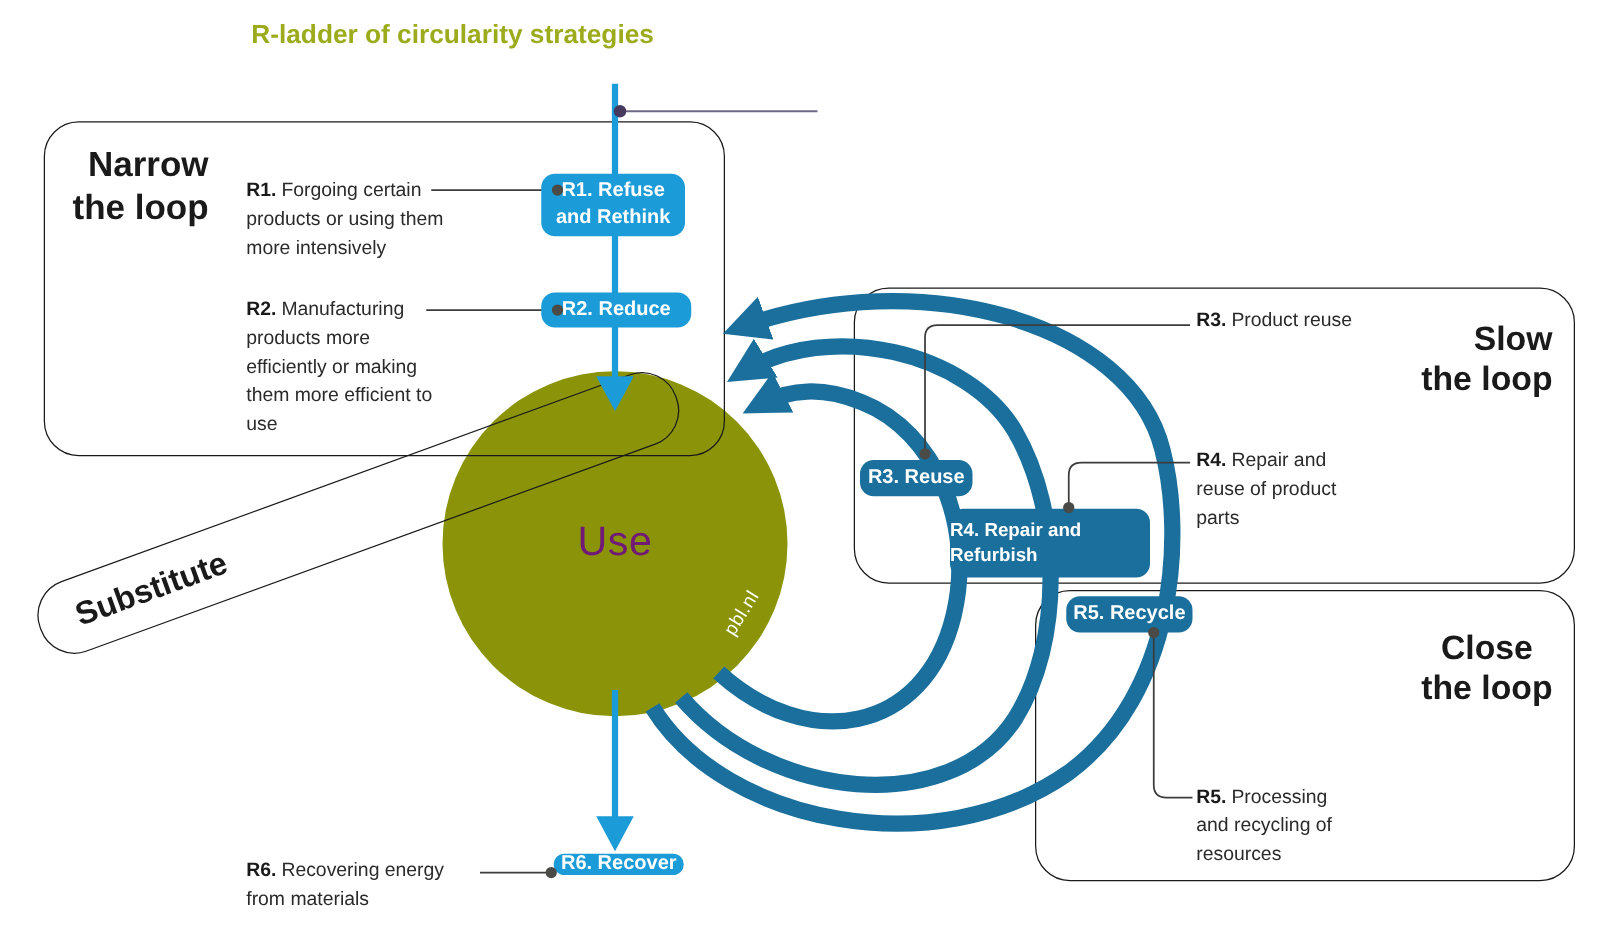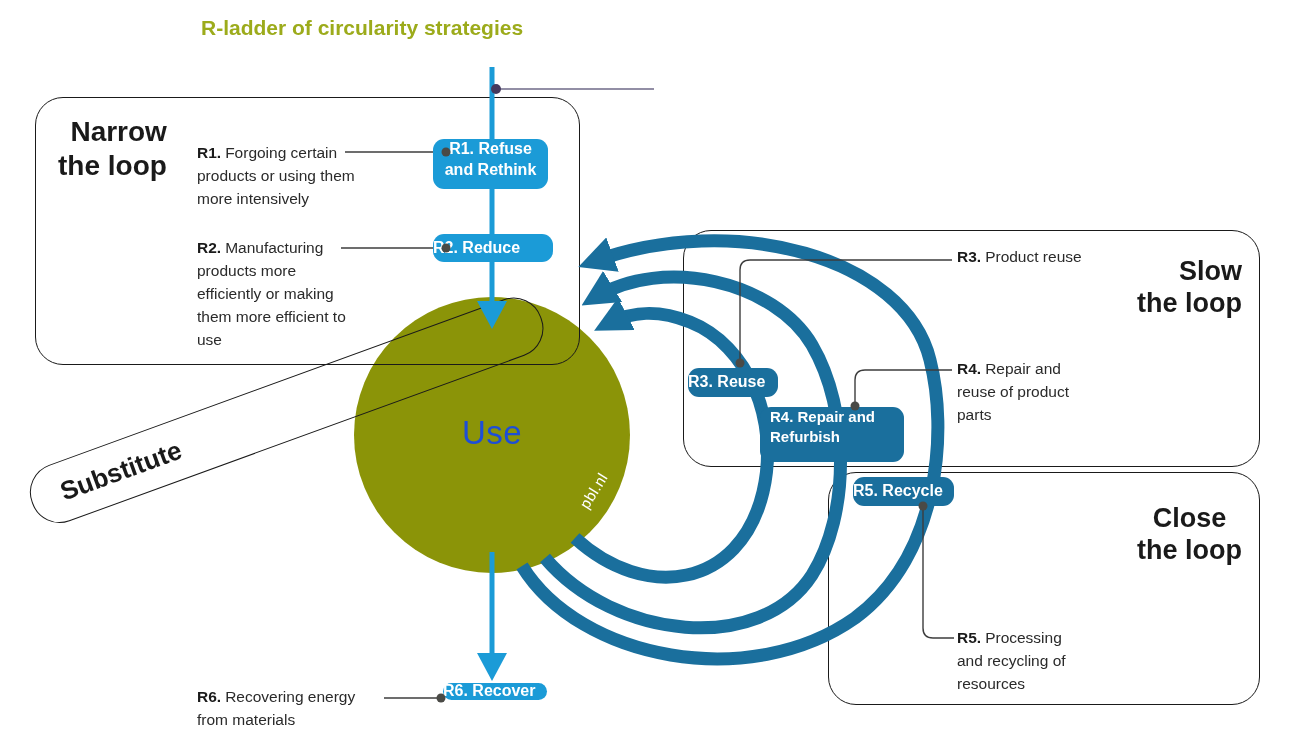--- a/index.html
+++ b/index.html
@@ -21,21 +21,21 @@
   body{font-family:"Liberation Sans","DejaVu Sans",sans-serif;}
   #canvas{position:relative;width:1293px;height:741px;background:#fff;overflow:hidden;}
 
   .abs{position:absolute;}
 
   
   #title{left:201px;top:16px;font-size:21px;font-weight:bold;color:var(--title-green);z-index:7;}
 
   
   #use-circle{left:354px;top:297px;width:276px;height:276px;border-radius:50%;background:var(--olive);z-index:1;}
-  #use-label{left:354px;top:414px;width:276px;text-align:center;font-size:33px;color:#1d4ed8;z-index:5;letter-spacing:0.5px;}
+  #use-label{left:354px;top:414px;width:276px;text-align:center;font-size:33px;color:#701a75;z-index:5;letter-spacing:0.5px;}
   #credit{left:574px;top:482px;font-size:15px;color:#ffffff;transform:rotate(-58deg);transform-origin:center;z-index:5;letter-spacing:0.5px;}
 
   
   .group-box{border:1.6px solid var(--ink);border-radius:28px;background:transparent;z-index:2;}
   #narrow-box{left:35px;top:97px;width:543px;height:266px;}
   #slow-box{left:683px;top:230px;width:575px;height:235px;}
   #close-box{left:828px;top:472px;width:430px;height:231px;}
 
   
   #substitute-box{left:32px;top:473px;width:540px;height:58px;border:1.6px solid var(--ink);
@@ -54,28 +54,28 @@
   .desc .code{font-weight:bold;color:var(--ink);margin-right:4px;}
   #r1-desc{left:197px;top:142px;width:172px;}
   #r2-desc{left:197px;top:237px;width:158px;}
   #r3-desc{left:957px;top:246px;width:220px;white-space:nowrap;}
   #r4-desc{left:957px;top:358px;width:122px;}
   #r5-desc{left:957px;top:627px;width:128px;}
   #r6-desc{left:197px;top:686px;width:172px;}
 
   
   .badge{border-radius:11px;color:#fff;font-weight:bold;font-size:16px;z-index:5;
-    display:flex;align-items:center;text-align:center;line-height:1.3;}
+    display:flex;align-items:center;justify-content:center;text-align:center;line-height:1.3;}
   .badge.blue{background:var(--accent-blue);}
   .badge.teal{background:var(--teal);}
   #r1-badge{left:433px;top:139px;width:115px;height:50px;flex-direction:column;}
   #r2-badge{left:433px;top:234px;width:120px;height:28px;}
   #r3-badge{left:688px;top:368px;width:90px;height:29px;}
-  #r4-badge{left:760px;top:407px;width:144px;height:55px;flex-direction:column;align-items:flex-start;
-    padding-left:10px;box-sizing:border-box;text-align:left;font-size:15px;white-space:nowrap;}
+  #r4-badge{left:760px;top:407px;width:160px;height:55px;flex-direction:column;align-items:flex-start;
+    box-sizing:border-box;text-align:left;font-size:15px;white-space:nowrap;}
   #r5-badge{left:853px;top:477px;width:101px;height:29px;}
   #r6-badge{left:443px;top:683px;width:104px;height:17px;}
 
   
   #innovation-box{left:654px;top:67px;width:181px;height:118px;background:var(--lavender);
     border:1px solid var(--lavender-border);border-left:2px solid var(--lavender-edge);
     box-sizing:border-box;z-index:5;padding:8px 12px;color:#1d1d2b;font-size:17px;line-height:26px;}
   #innovation-box .bullet{display:flex;}
   #innovation-box .bullet::before{content:"\2022";margin-right:8px;}
 

